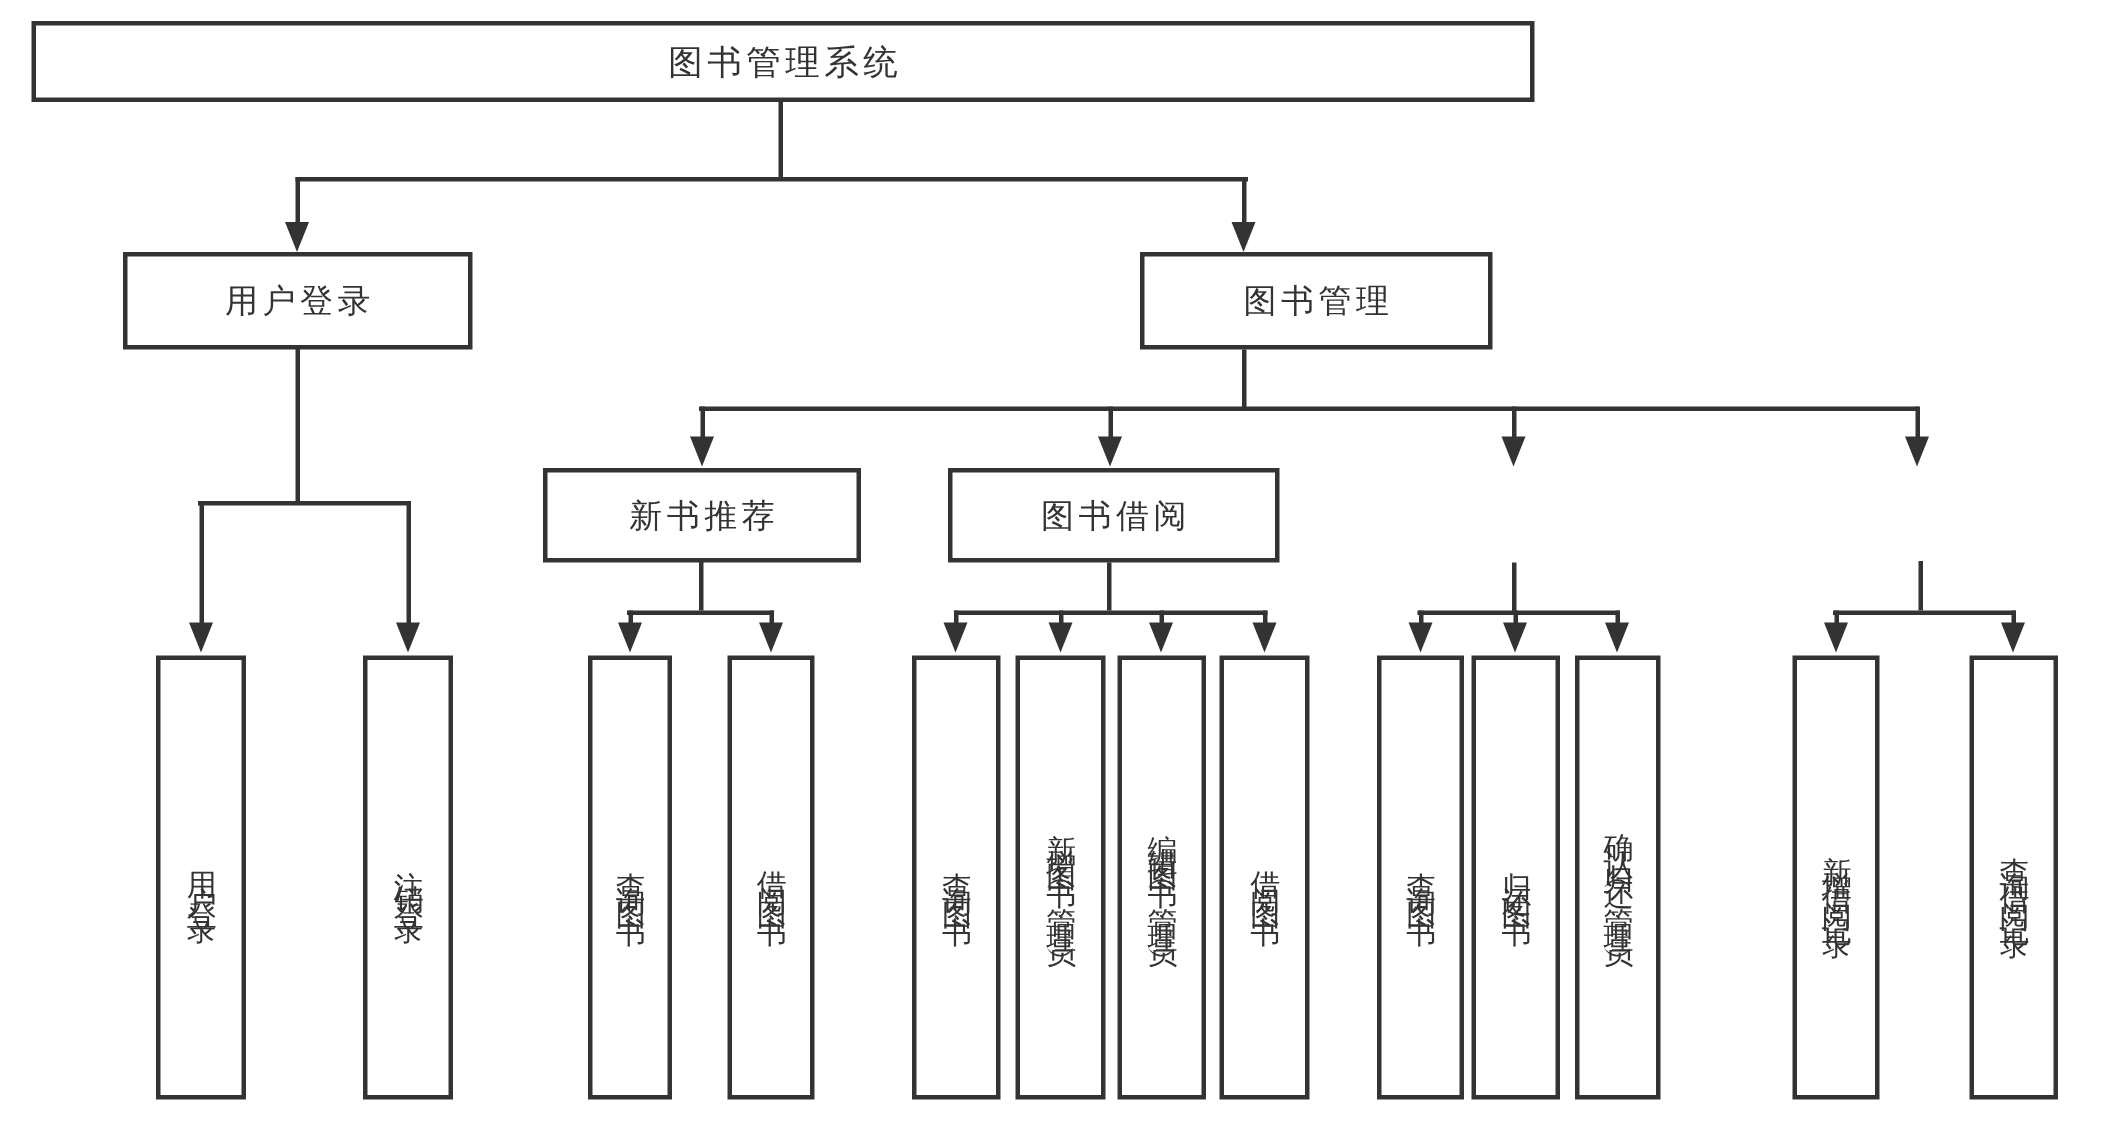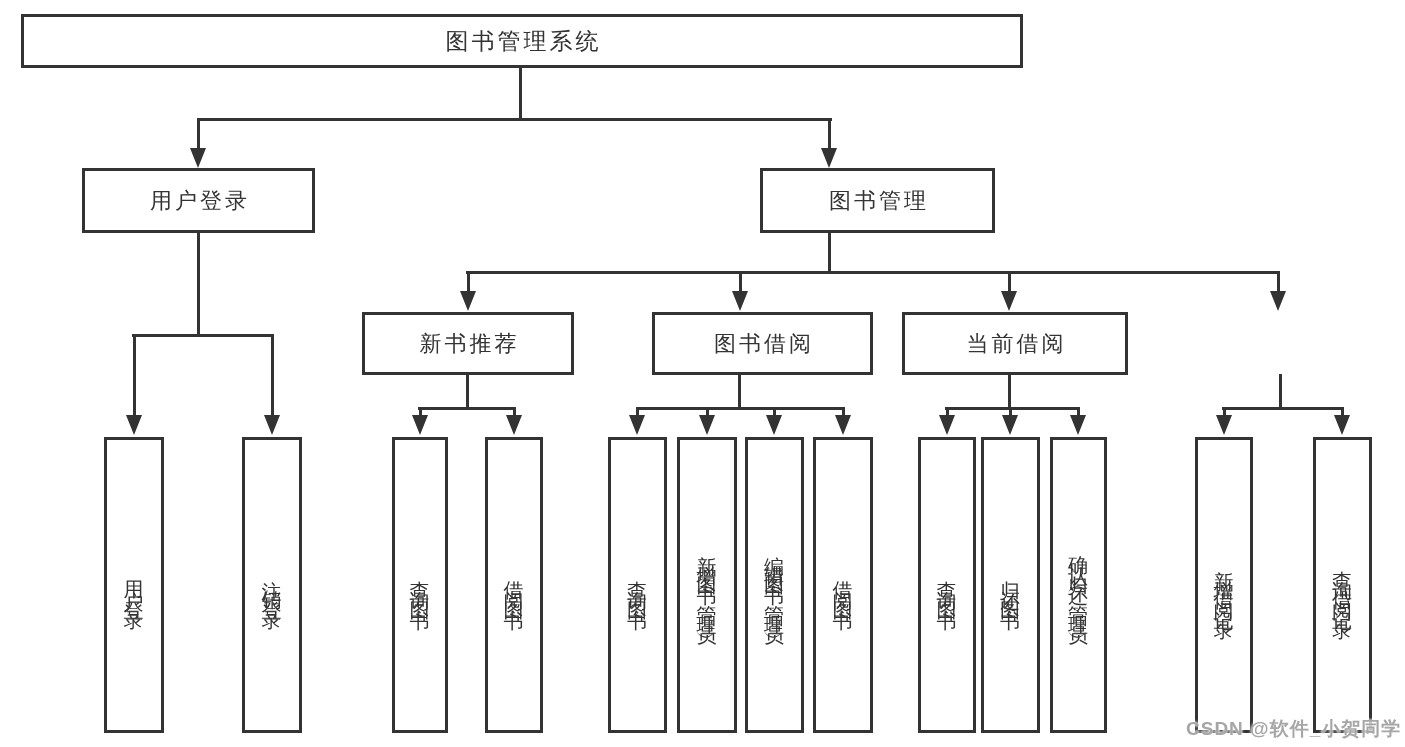--- a/index.html
+++ b/index.html
@@ -65,25 +65,22 @@
   <div class="node hbox" style="left:82px; top:168px; width:233px; height:65px;">
     <span>用户登录</span>
   </div>
   <div class="node hbox" style="left:712px; top:168px; width:235px; height:65px;margin-left:48px;">
     <span>图书管理</span>
   </div>
 
   <div class="node hbox" style="left:362px; top:312px; width:212px; height:63px;align-items:center;">
     <span>新书推荐</span>
   </div>
-  <div class="node hbox" style="left:632px; top:312px; width:221px; height:63px;margin-left:20px;">
+  <div class="node hbox" style="left:632px; top:312px; width:221px; height:63px;">
     <span>图书借阅</span>
-  </div>
-  <div class="node hbox" style="left:902px; top:312px; width:226px; height:63px;">
-    <span>当前借阅</span>
   </div>
 
   <div class="node vbox" style="left:104px; top:437px; width:60px; height:296px;">
     <span>用户登录</span>
   </div>
   <div class="node vbox" style="left:242px; top:437px; width:60px; height:296px;">
     <span>注销登录</span>
   </div>
 
   <div class="node vbox" style="left:392px; top:437px; width:56px; height:296px;">
@@ -116,21 +113,20 @@
     <span>确认归还（管理员）</span>
   </div>
 
   <div class="node vbox" style="left:1195px; top:437px; width:58px; height:296px;">
     <span>新增借阅记录</span>
   </div>
   <div class="node vbox" style="left:1313px; top:437px; width:59px; height:296px;">
     <span>查询借阅记录</span>
   </div>
 
-  <div id="watermark">CSDN @软件_小贺同学</div>
 <div class="line" style="left: 519px; top: 68px; width: 3px; height: 52px;"></div>
     <div class="line" style="left: 197px; top: 118px; width: 635px; height: 3px;"></div>
     <div class="line" style="left: 197px; top: 232px; width: 3px; height: 104px;"></div>
     <div class="line" style="left: 132px; top: 334px; width: 141px; height: 3px;"></div>
     <div class="line" style="left: 828px; top: 233px; width: 3px; height: 40px;"></div>
     <div class="line" style="left: 466px; top: 271px; width: 813px; height: 3px;"></div>
     <div class="line" style="left: 466px; top: 374px; width: 3px; height: 33px;"></div>
     <div class="line" style="left: 738px; top: 375px; width: 3px; height: 32px;"></div>
     <div class="line" style="left: 1008px; top: 375px; width: 3px; height: 33px;"></div>
     <div class="line" style="left: 1279px; top: 374px; width: 3px; height: 33px;"></div>

